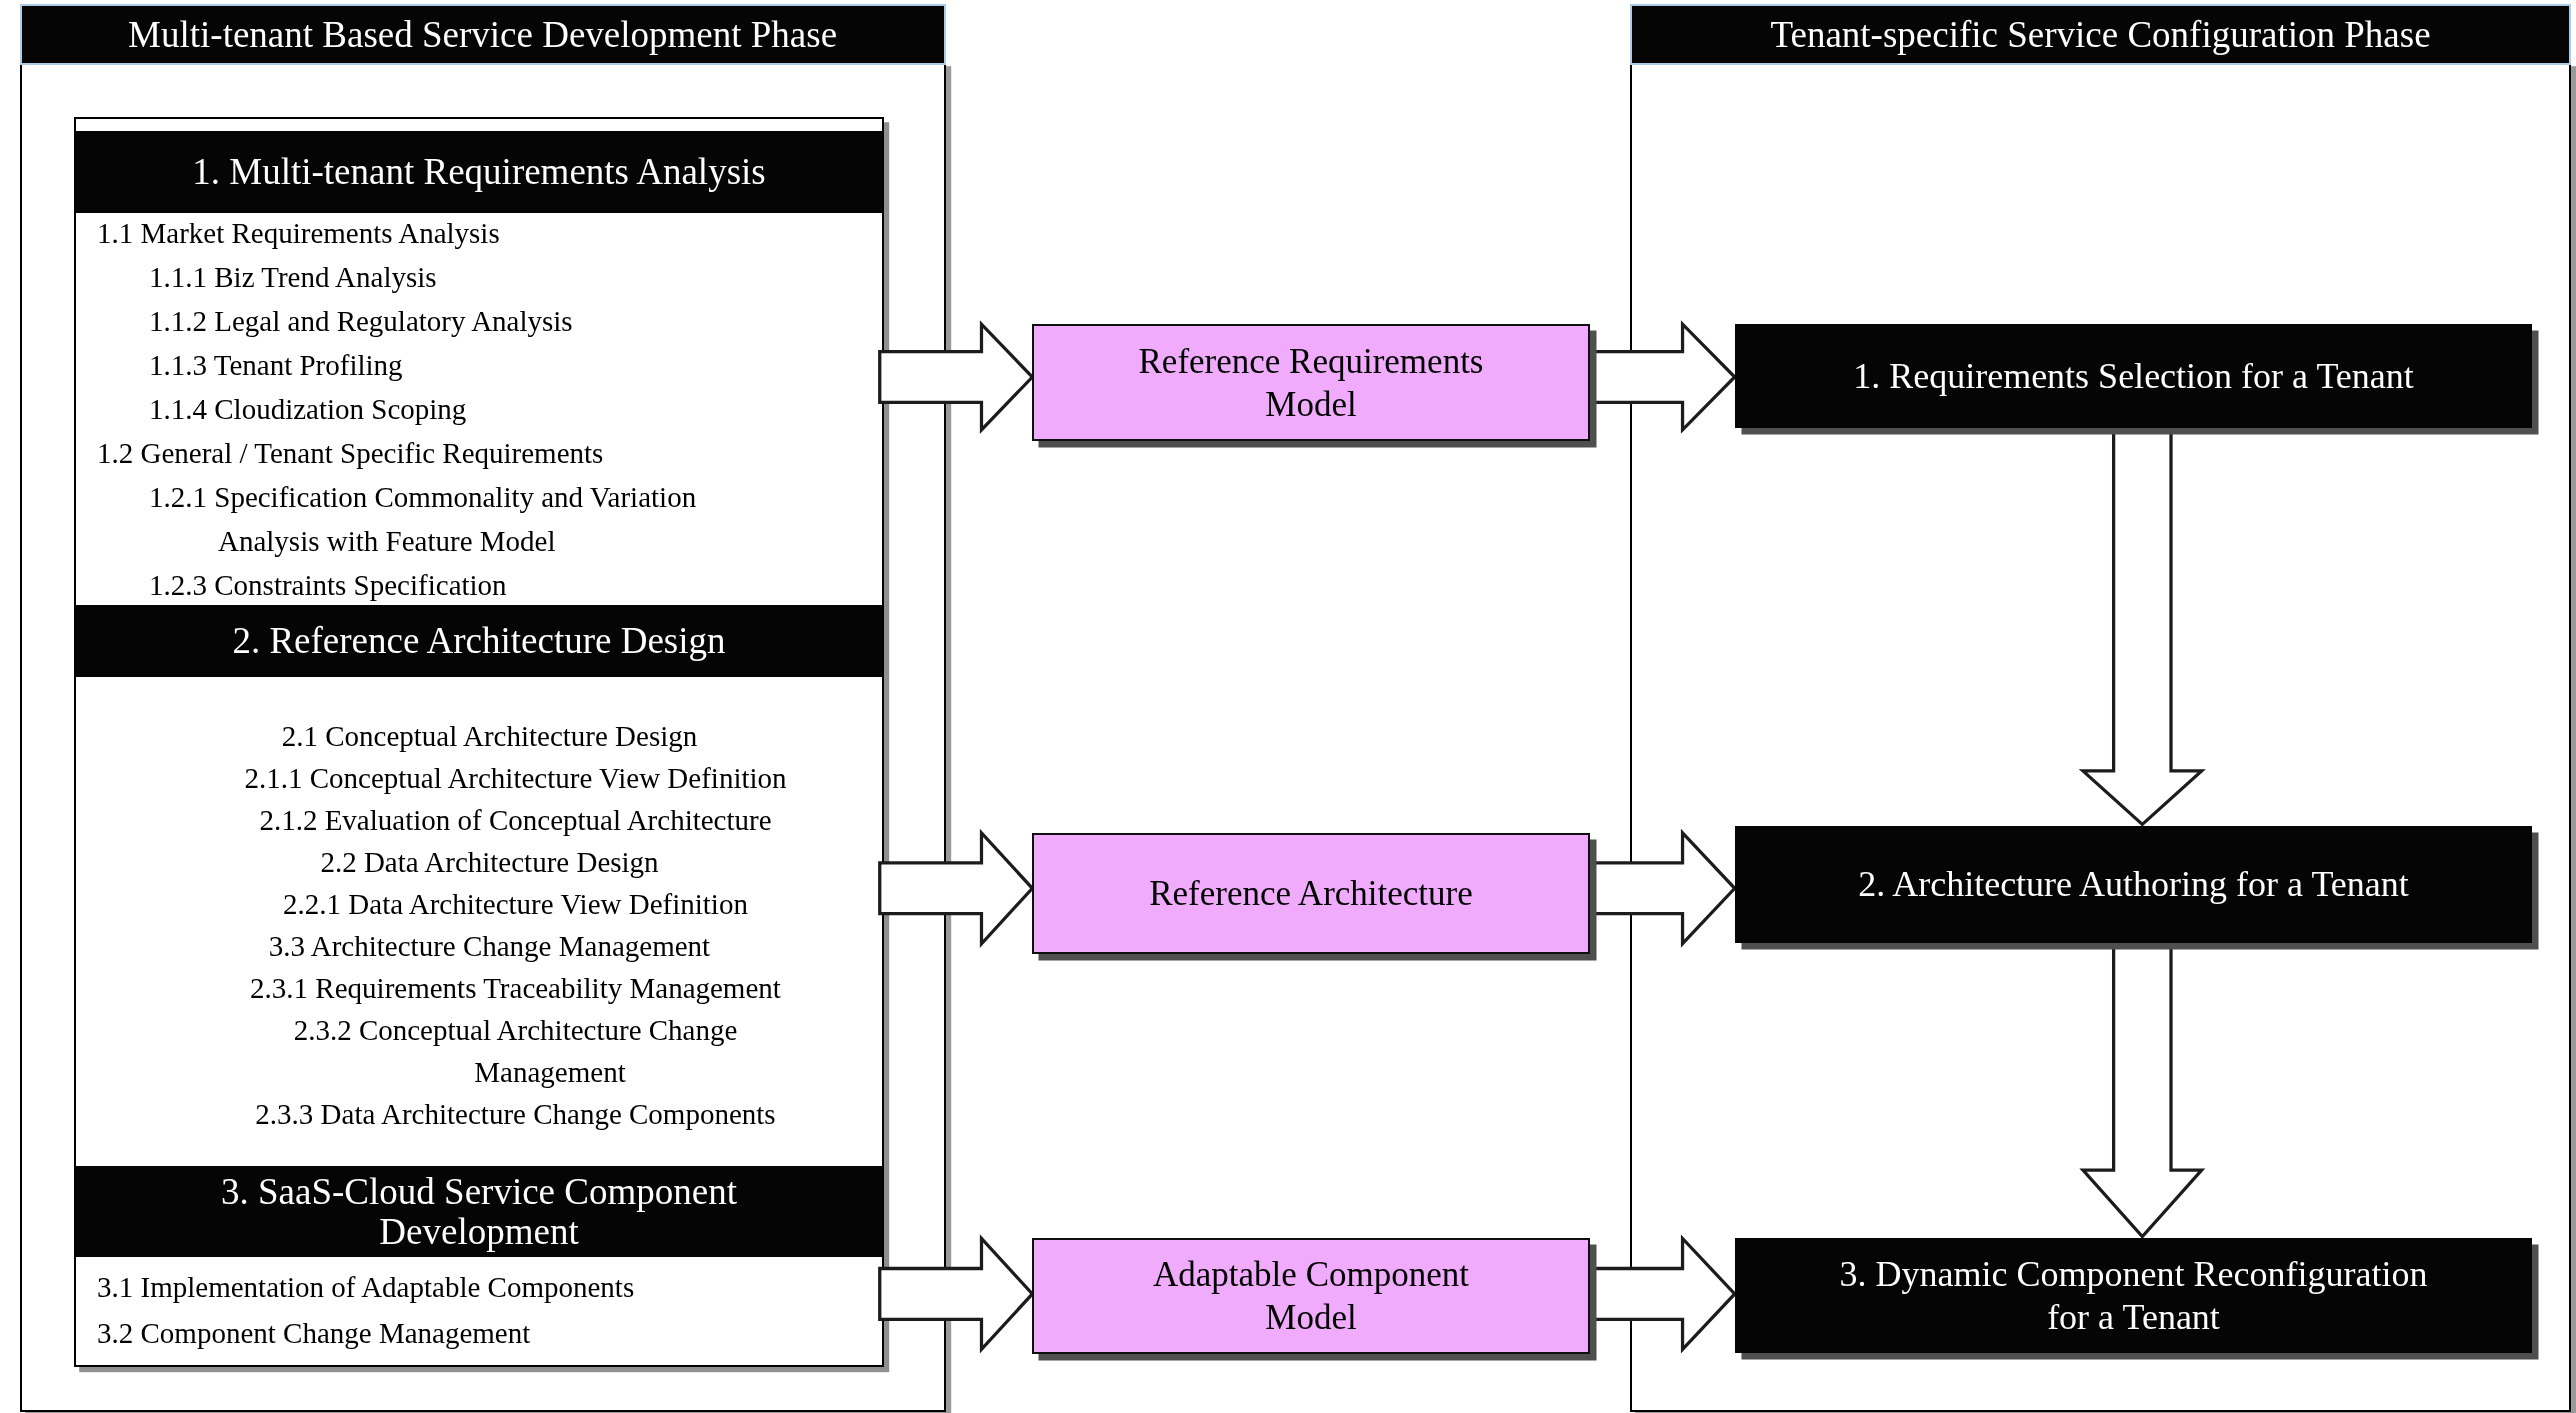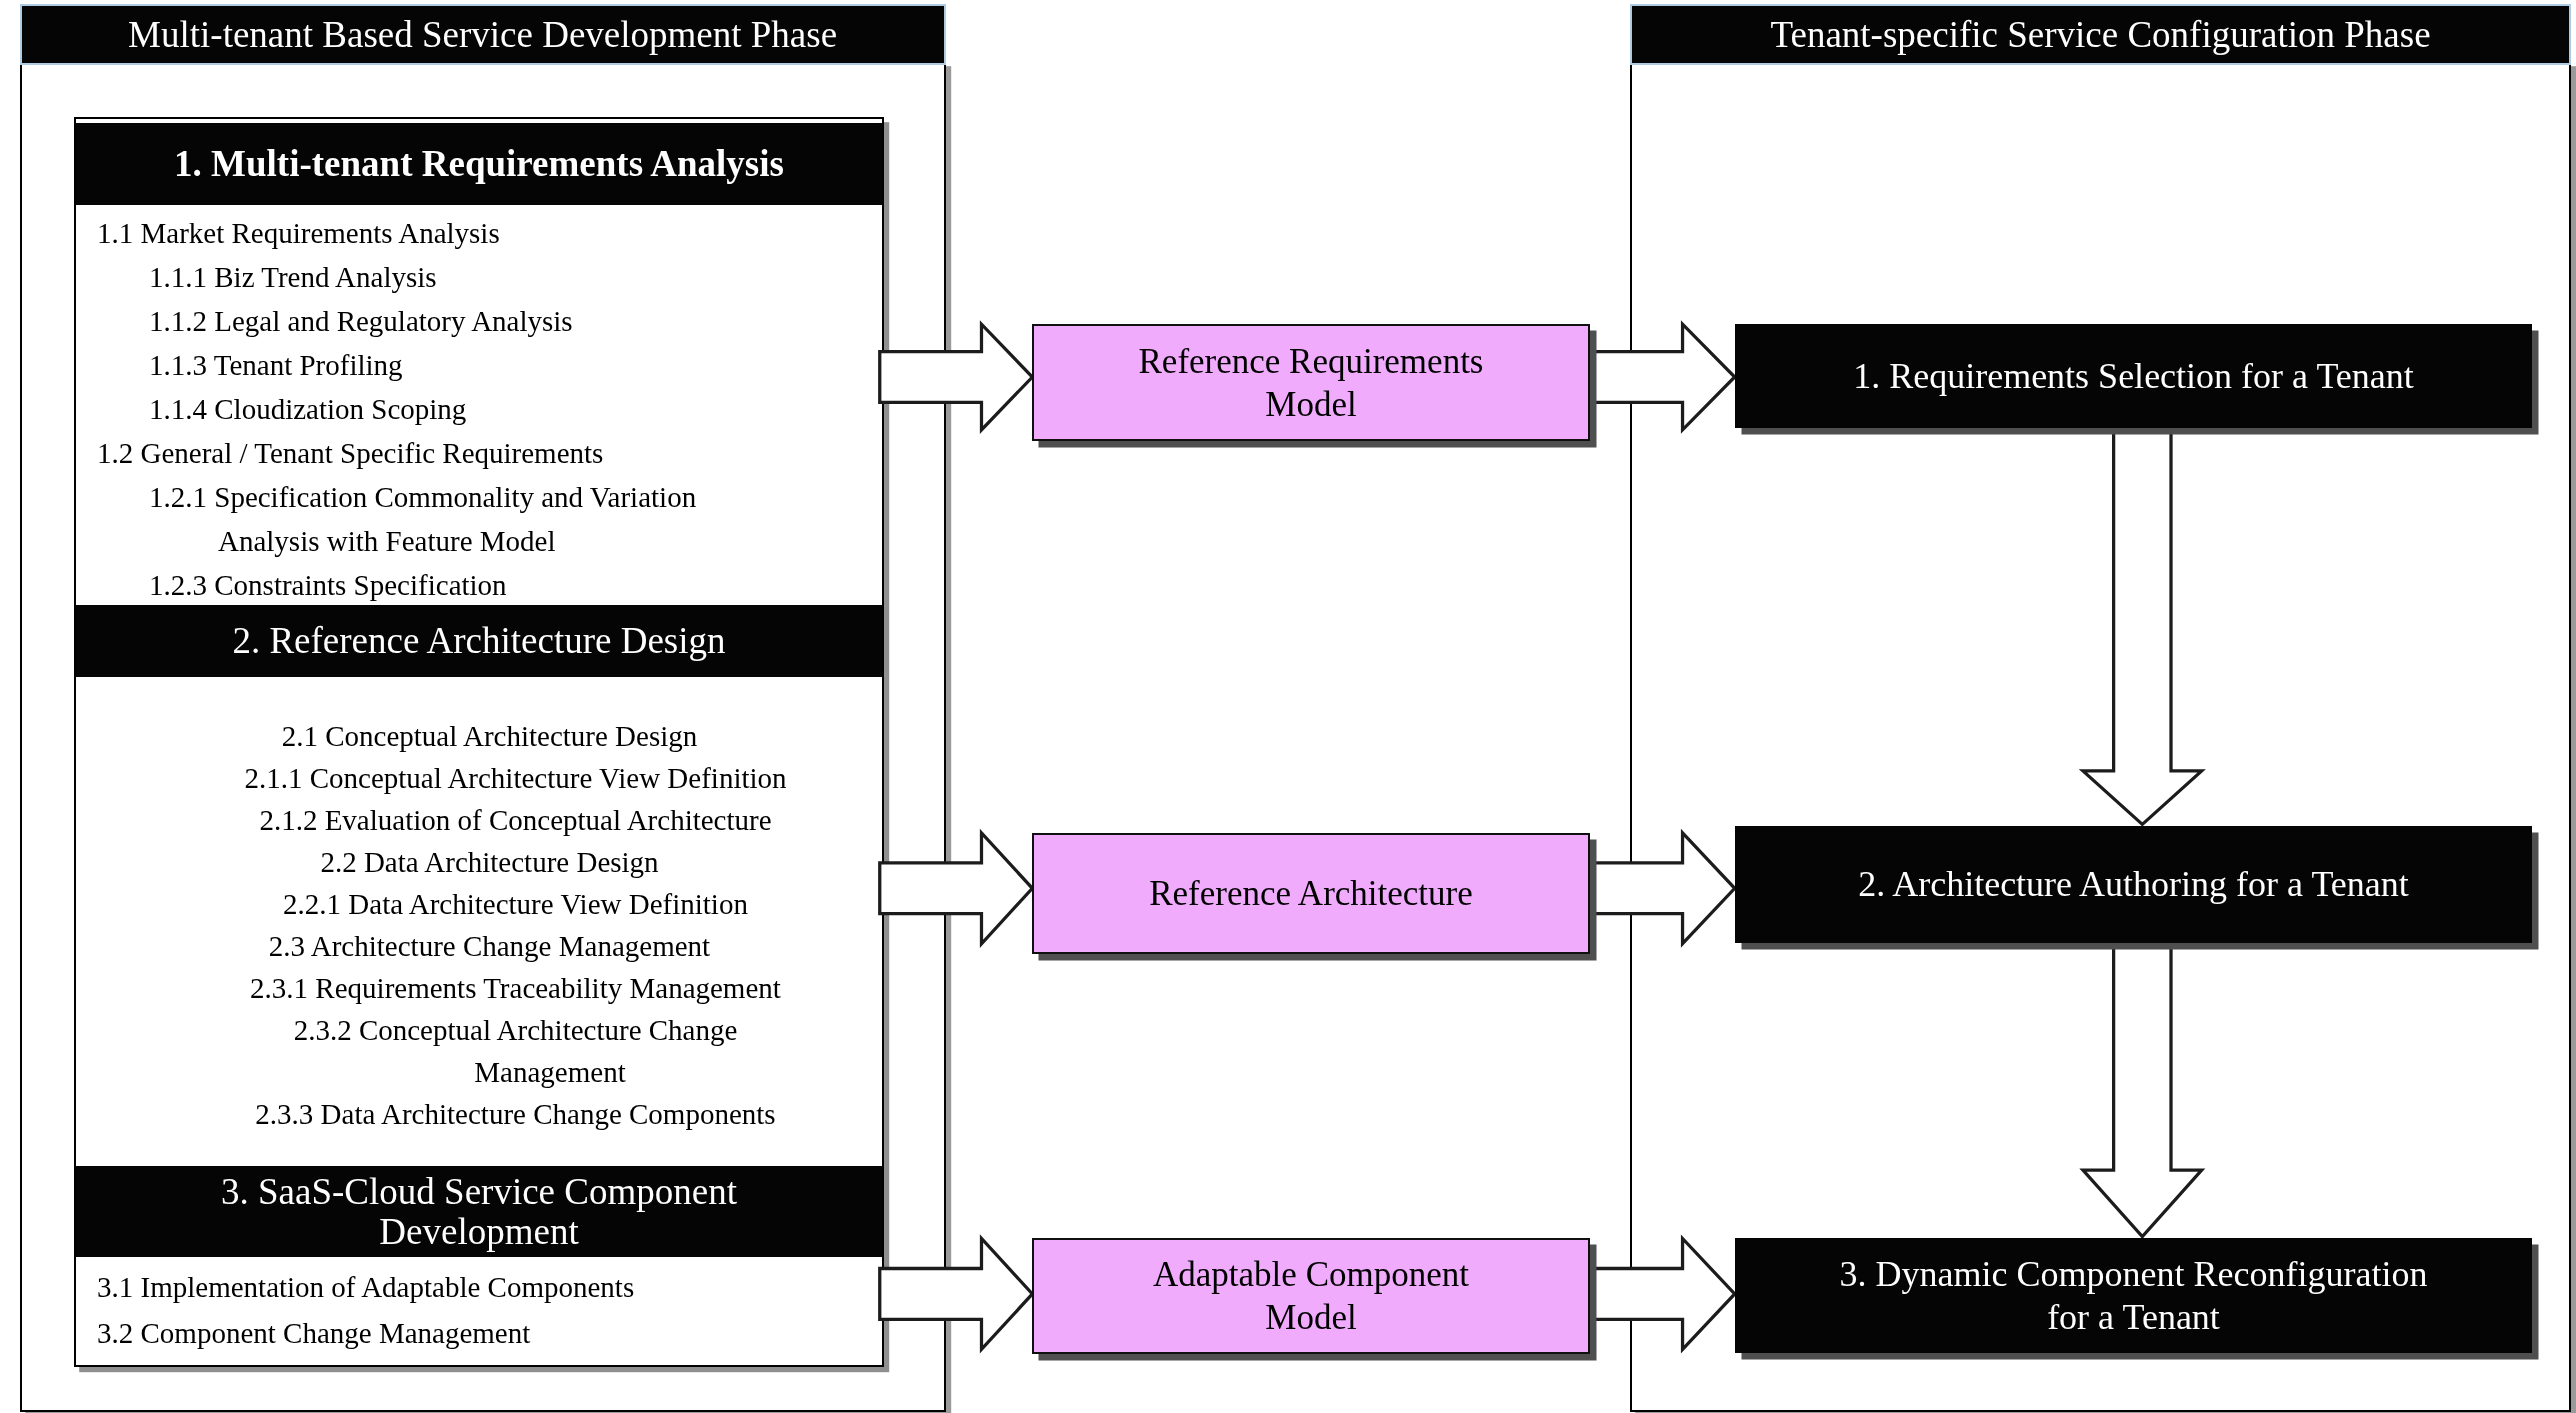--- a/index.html
+++ b/index.html
@@ -18,21 +18,21 @@
   #rp-title{left:1630px;top:3.9px;width:937px;height:57px;}
   #rp-body {left:1630px;top:61px;width:937px;height:1347px;}
 
   
   #inner-box{position:absolute;left:74px;top:117px;width:806px;height:1246px;
              border:2px solid #000;background:#fff;box-shadow:5.2px 5.2px 0 #8f8f8f;z-index:2;}
   .sec-header{position:absolute;left:0;width:100%;background:#050505;color:#fff;
               display:flex;flex-direction:column;align-items:center;justify-content:center;
               text-align:center;overflow:hidden;}
   .sec-header .h{font-size:37px;line-height:40px;white-space:nowrap;}
-  #sec1-header{top:4px;height:82px;font-weight:bold;}
+  #sec1-header{top:12px;height:82px;}
   #sec2-header{top:486px;height:72px;}
   #sec3-header{top:1047px;height:91px;}
   .list{position:absolute;left:0;width:100%;}
   #list1{top:82px;height:404px;padding-top:10.4px;}
   #list1 .li{line-height:44px;}
   #list2{top:586px;height:473px;padding-top:10px;text-align:center;}
   #list2 .li{line-height:42px;}
   #list3{top:1138px;height:108px;padding-top:6.5px;}
   #list3 .li{line-height:46px;}
   .li{font-size:29px;white-space:nowrap;}
@@ -89,21 +89,21 @@
 
   <div class="sec-header" id="sec2-header">
     <span class="h">2. Reference Architecture Design</span>
   </div>
   <div class="list" id="list2">
     <div class="li lvl1">2.1 Conceptual Architecture Design</div>
     <div class="li lvl2">2.1.1 Conceptual Architecture View Definition</div>
     <div class="li lvl2">2.1.2 Evaluation of Conceptual Architecture</div>
     <div class="li lvl1">2.2 Data Architecture Design</div>
     <div class="li lvl2">2.2.1 Data Architecture View Definition</div>
-    <div class="li lvl1">2.3 Architecture Change Management</div>
+    <div class="li lvl1">3.3 Architecture Change Management</div>
     <div class="li lvl2">2.3.1 Requirements Traceability Management</div>
     <div class="li lvl2">2.3.2 Conceptual Architecture Change</div>
     <div class="li cont">Management</div>
     <div class="li lvl2">2.3.3 Data Architecture Change Components</div>
   </div>
 
   <div class="sec-header" id="sec3-header">
     <span class="h">3. SaaS-Cloud Service Component</span>
     <span class="h">Development</span>
   </div>

